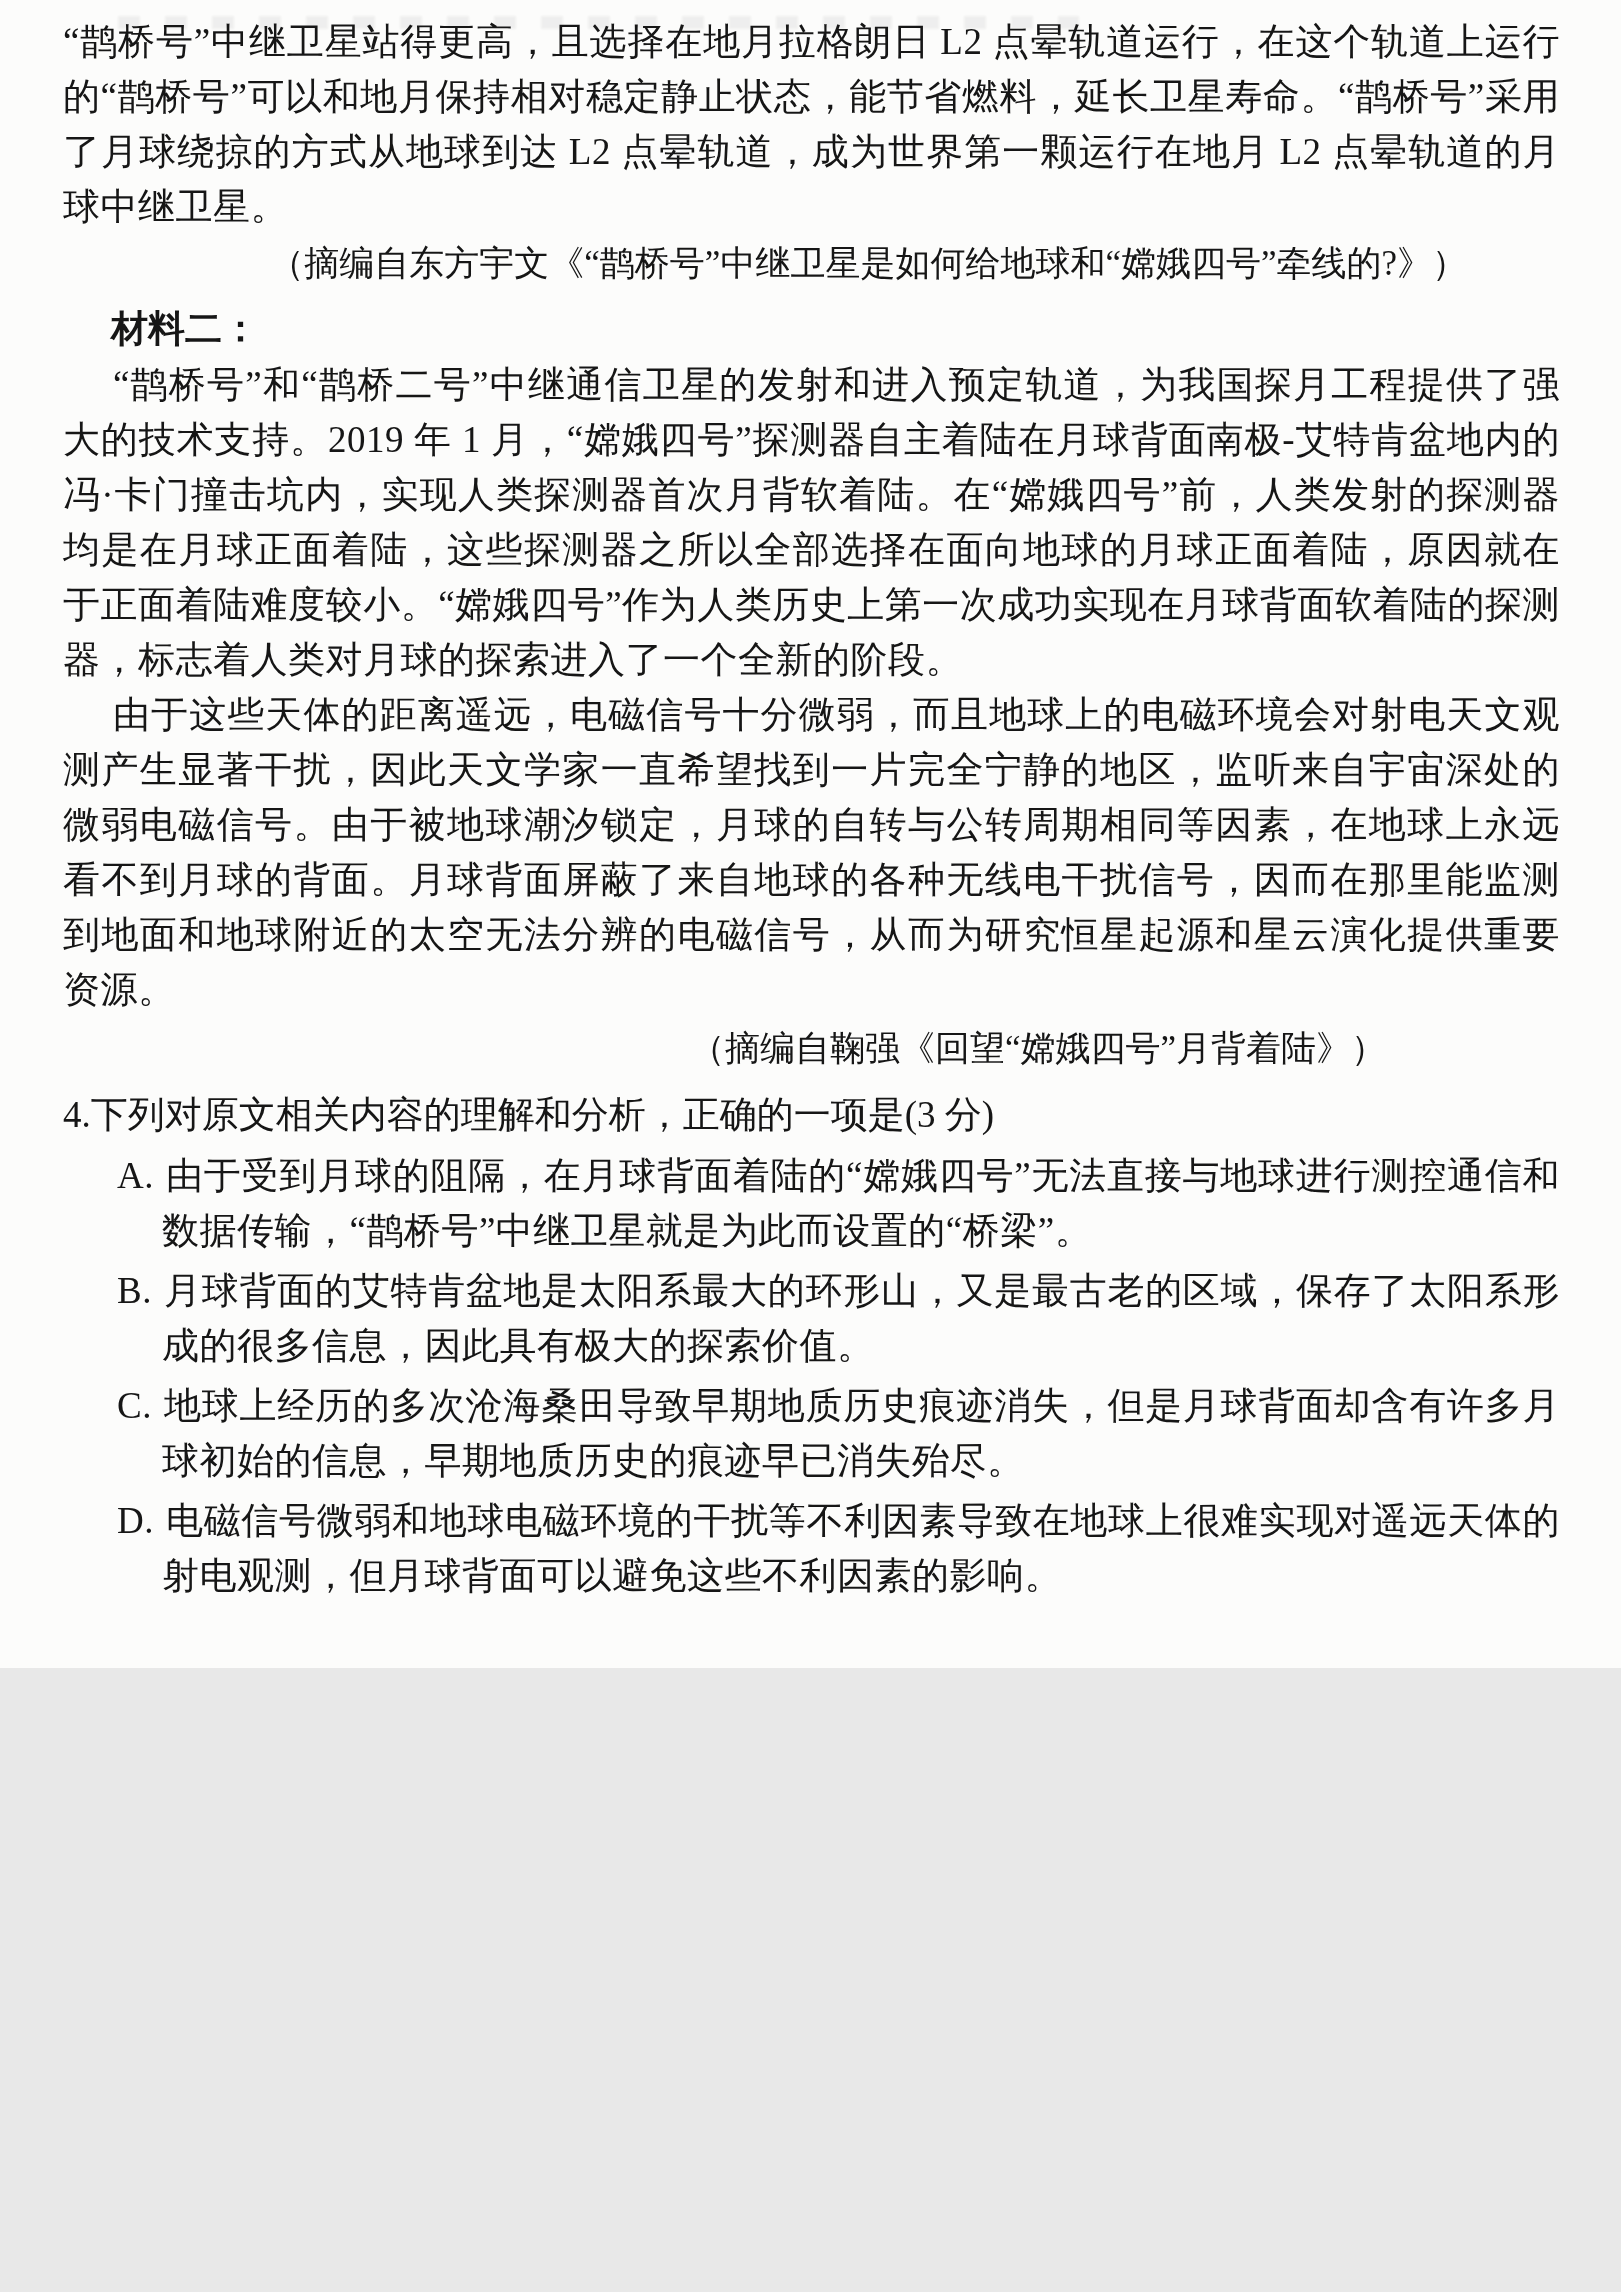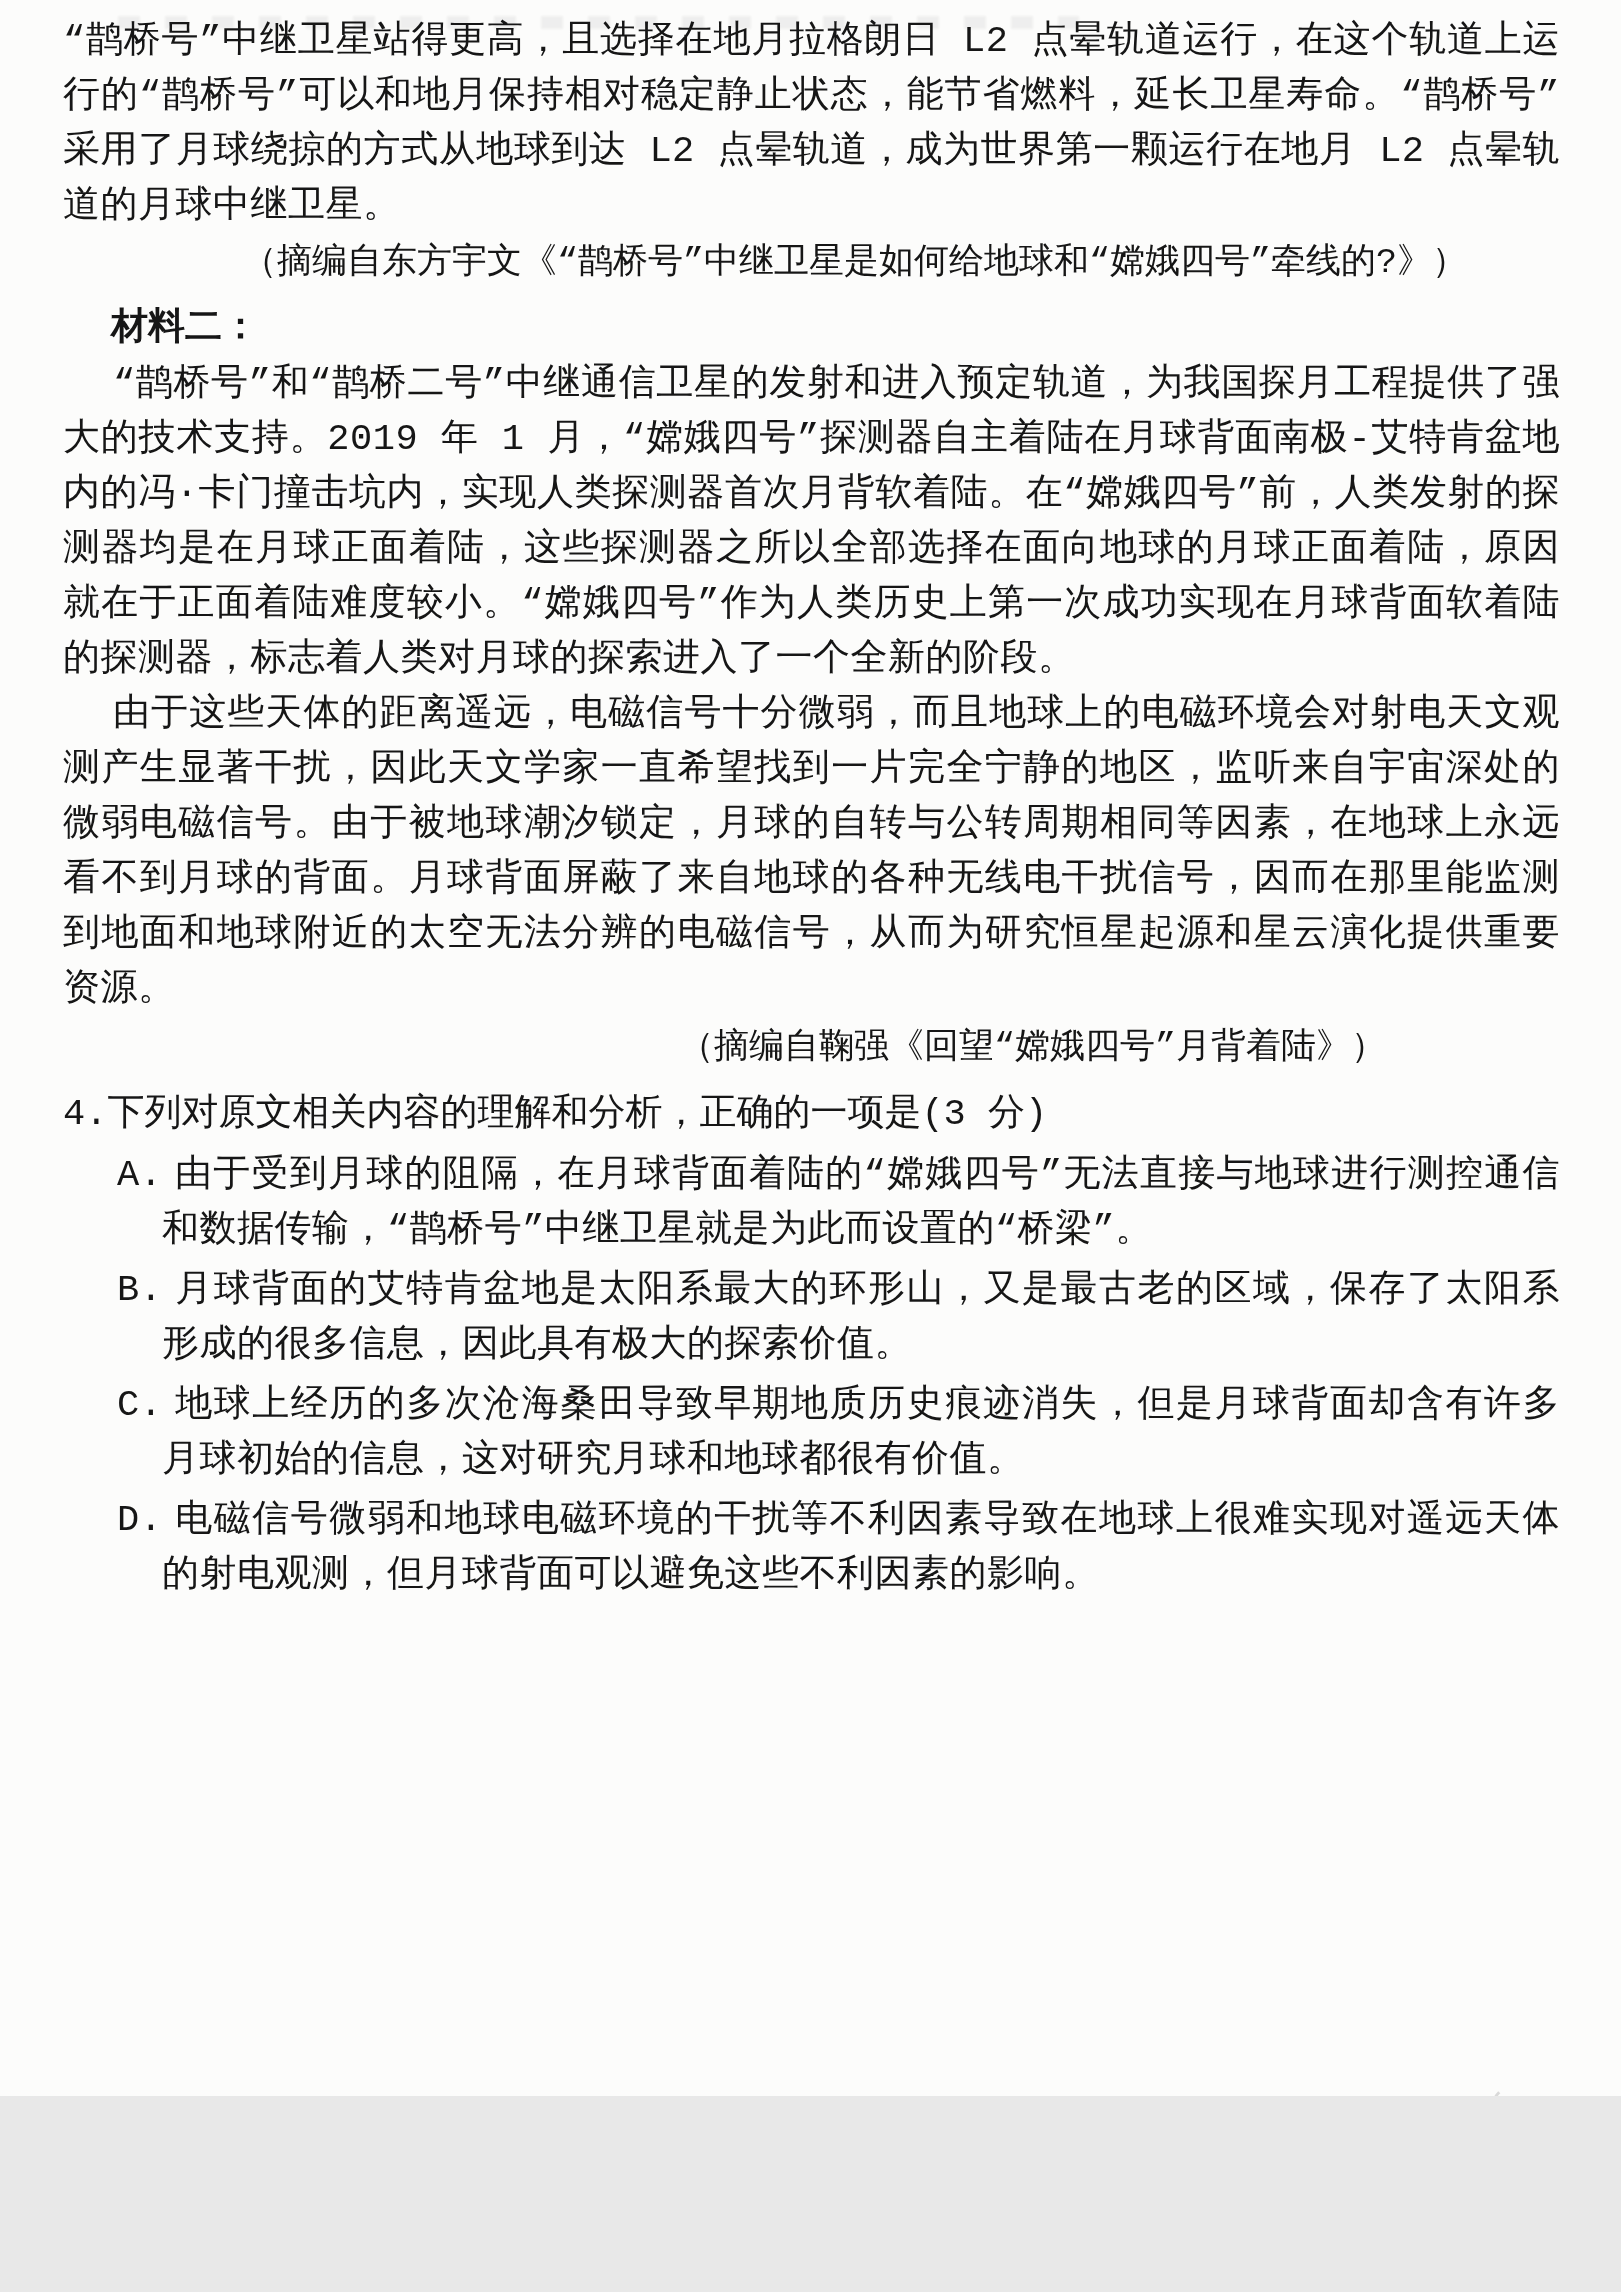--- a/index.html
+++ b/index.html
@@ -1,22 +1,22 @@
 <!DOCTYPE html>
 <html lang="zh"><head>
 <meta charset="utf-8">
 <style>
   html, body { margin: 0; padding: 0; background: #e8e8e8; }
   .page {
     position: relative;
     width: 1621px;
-    height: 2096px;
+    height: 1668px;
     margin: 0 auto;
     background: #fcfcfb;
-    font-family: Liberation Mono, monospace;
+    font-family: Liberation Serif, serif;
     color: #161616;
     overflow: hidden;
   }
   .content {
     position: absolute;
     top: 13.7px;
     left: 63px;
     right: 61px;
   }
   p { margin: 0; }
@@ -110,21 +110,21 @@
 
     <p class="option">
       <span class="opt-label">A.</span><span>由于受到月球的阻隔，在月球背面着陆的“嫦娥四号”无法直接与地球进行测控通信和数据传输，“鹊桥号”中继卫星就是为此而设置的“桥梁”。</span>
     </p>
 
     <p class="option">
       <span class="opt-label">B.</span><span>月球背面的艾特肯盆地是太阳系最大的环形山，又是最古老的区域，保存了太阳系形成的很多信息，因此具有极大的探索价值。</span>
     </p>
 
     <p class="option">
-      <span class="opt-label">C.</span><span>地球上经历的多次沧海桑田导致早期地质历史痕迹消失，但是月球背面却含有许多月球初始的信息，这对研究月球和地球都很有价值。</span>
+      <span class="opt-label">C.</span><span>地球上经历的多次沧海桑田导致早期地质历史痕迹消失，但是月球背面却含有许多月球初始的信息，早期地质历史的痕迹早已消失殆尽。</span>
     </p>
 
     <p class="option">
       <span class="opt-label">D.</span><span>电磁信号微弱和地球电磁环境的干扰等不利因素导致在地球上很难实现对遥远天体的射电观测，但月球背面可以避免这些不利因素的影响。</span>
     </p>
 
   </div>
 
   <svg class="pencil-mark" width="45" height="118" viewBox="0 0 46 120">
     <path d="M34 6 C 22 18, 30 26, 20 34" fill="none" stroke="#b0b0b0" stroke-width="3"></path>

